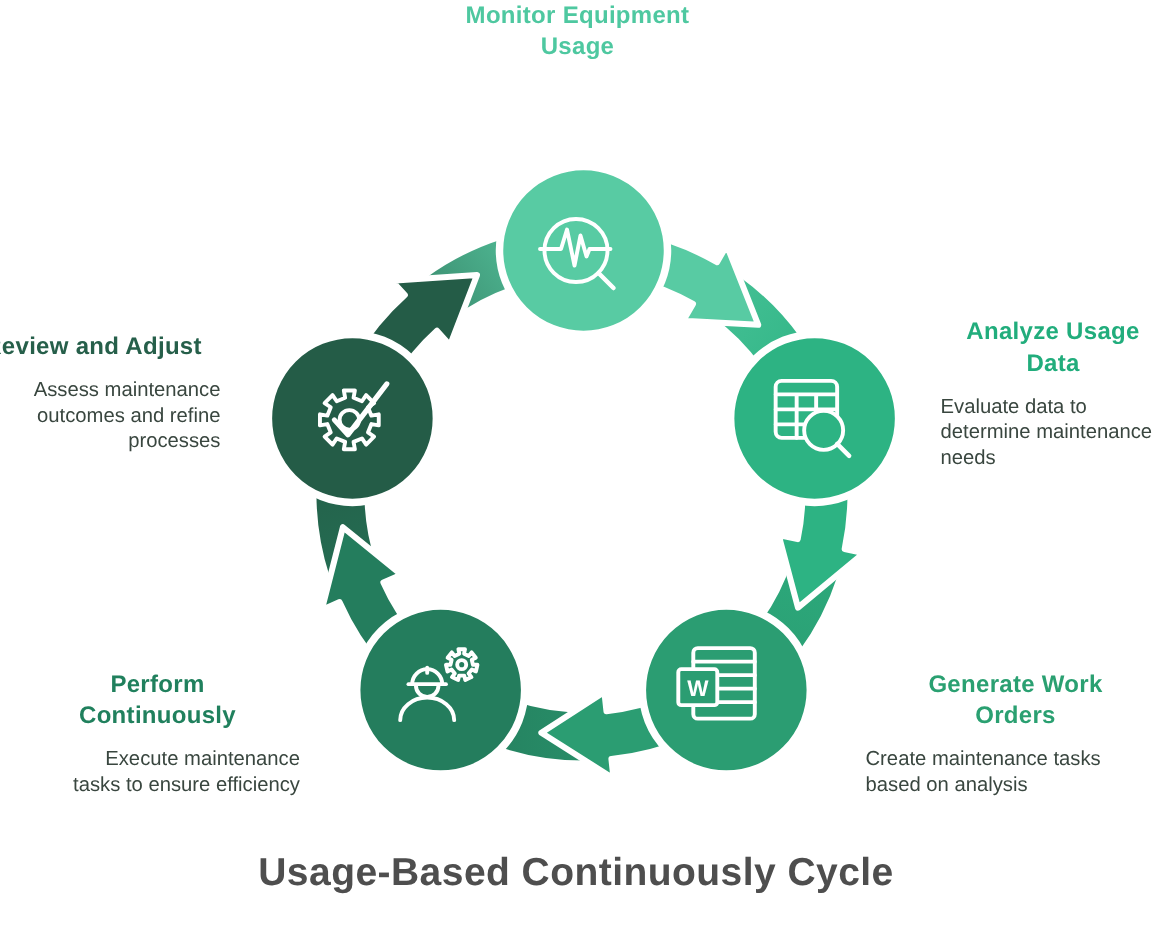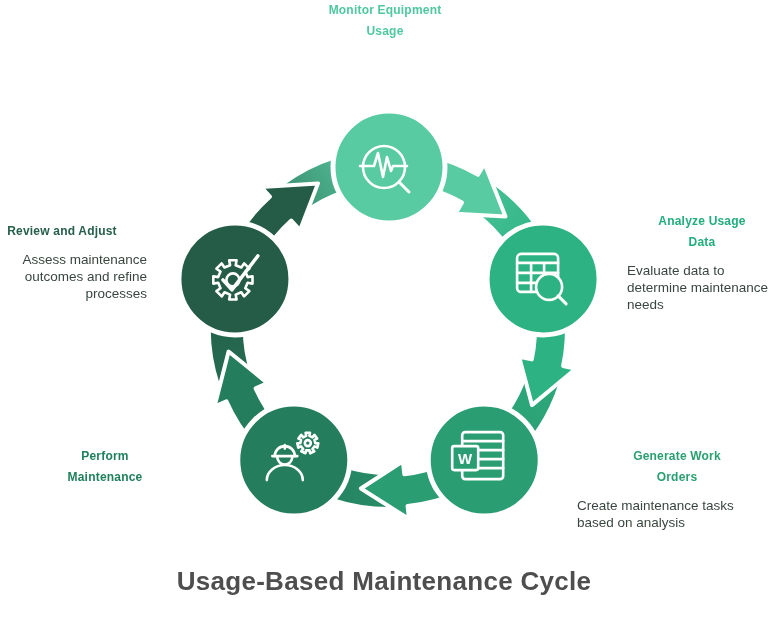--- a/index.html
+++ b/index.html
@@ -3,21 +3,21 @@
 <meta charset="utf-8">
 <style>
   html,body{margin:0;padding:0;background:#ffffff;}
   .stage{
     position:relative;width:768px;height:624px;overflow:hidden;
     font-family:"Liberation Sans",sans-serif;background:#ffffff;
   }
   .stage svg{position:absolute;left:0;top:0;}
   .step-block{position:absolute;}
   .step-heading{
-    font-size:12px;font-weight:700;line-height:21px;letter-spacing:.2px;
+    font-size:16px;font-weight:700;line-height:21px;letter-spacing:.2px;
     white-space:pre-line;margin:0 0 9px 0;text-align:center;
   }
   .step-desc{
     font-size:13.5px;font-weight:400;line-height:17px;
     color:var(--desc,#39463F);white-space:pre-line;
   }
   #block-monitor{left:254px;top:0;width:262px;text-align:center;}
   #block-analyze{left:627px;top:211px;width:150px;text-align:left;}
   #block-generate{left:577px;top:446px;width:200px;text-align:left;}
   #block-perform{right:568px;top:446px;width:190px;text-align:right;}
@@ -123,24 +123,26 @@
 
   <div class="step-block" id="block-generate">
     <div class="step-heading" style="color: rgb(42, 160, 113);">Generate Work
 Orders</div>
     <div class="step-desc">Create maintenance tasks
 based on analysis</div>
   </div>
 
   <div class="step-block" id="block-perform">
     <div class="step-heading" style="color: rgb(32, 128, 93);">Perform
-Maintenance</div>
+Continuously</div>
+    <div class="step-desc">Execute maintenance
+tasks to ensure efficiency</div>
   </div>
 
   <div class="step-block" id="block-review">
     <div class="step-heading" style="color: rgb(38, 95, 74);">Review and Adjust</div>
     <div class="step-desc">Assess maintenance
 outcomes and refine
 processes</div>
   </div>
 
-  <div class="main-title">Usage-Based Maintenance Cycle</div>
+  <div class="main-title">Usage-Based Continuously Cycle</div>
 </div>
 
 </body></html>

